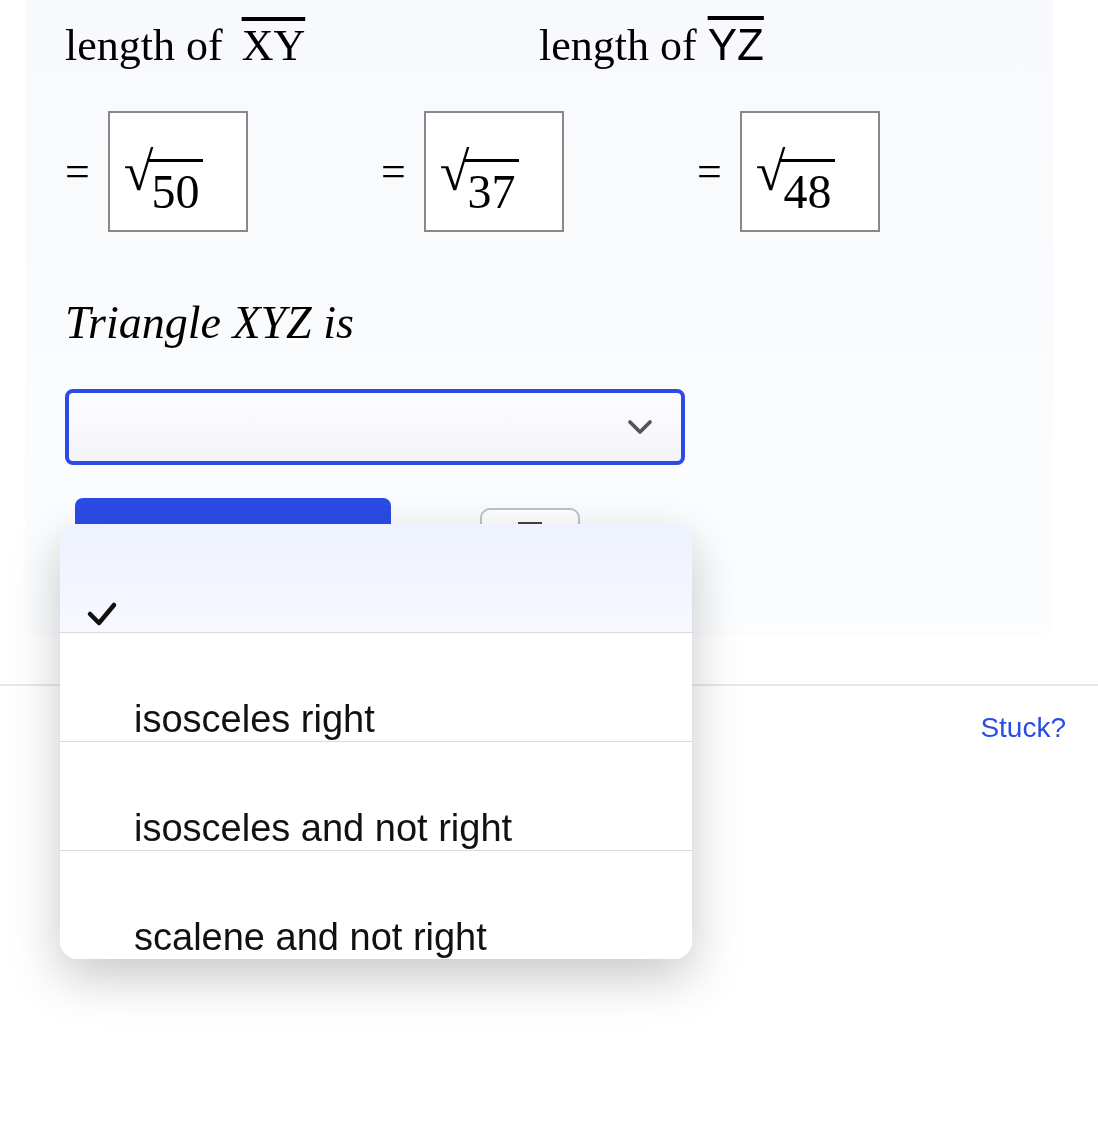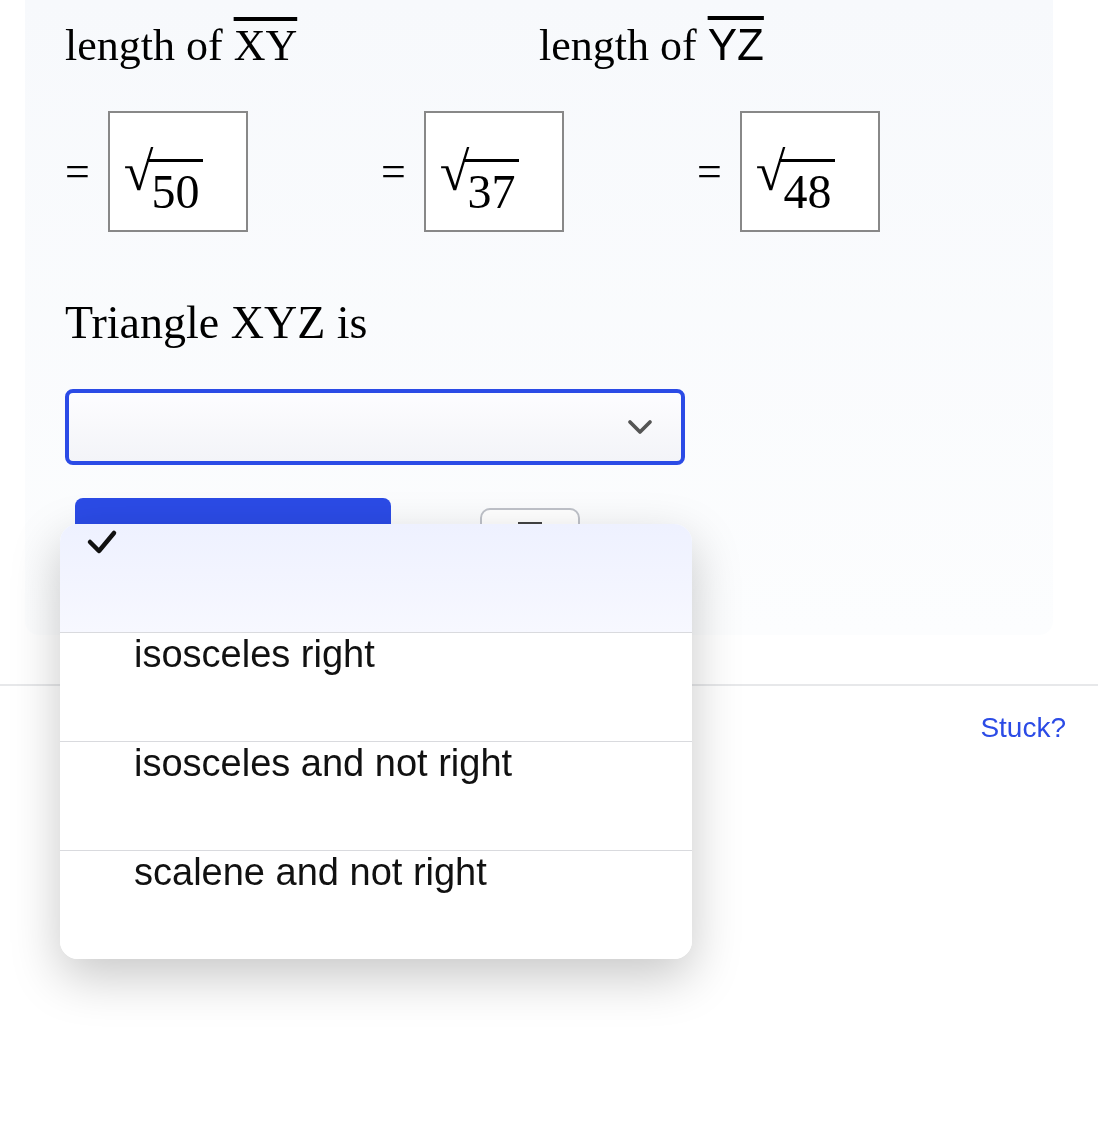--- a/index.html
+++ b/index.html
@@ -78,20 +78,21 @@
     line-height: 1;
     border-top: 3px solid #000;
     padding: 6px 4px 0 4px;
     margin-left:-8px;
     margin-top:32px;
   }
 
   .prompt {
     font-size: 46px;
     padding: 64px 40px 0 40px;
+    font-style: italic;
   }
 
   .select-wrap {
     position: relative;
     margin: 40px 40px 0 40px;
     width: 620px;
     height: 76px;
   }
   .select-box {
     width: 100%;
@@ -144,21 +145,21 @@
     border-radius: 18px;
     box-shadow: 0 18px 50px rgba(0,0,0,0.22);
     font-family: -apple-system, BlinkMacSystemFont, "Helvetica Neue", Arial, sans-serif;
     font-size: 38px;
     color: #111;
     overflow: hidden;
   }
   .dropdown .opt {
     height: 108px;
     display: flex;
-    align-items: flex-start;
+    align-items: flex-end;
     padding-left: 74px;
     border-bottom: 1px solid #d9dade;
     background: #fff;
   }
   .dropdown .opt:last-child { border-bottom: none; }
   .dropdown .opt.selected {
     background: linear-gradient(180deg,#eef1ff,#f7f8ff);
     position: relative;
   }
   .dropdown .checkmark {
@@ -191,21 +192,21 @@
 
 <div class="page">
   <div class="separator"></div>
 
   <div class="card">
 
     <div class="row-labels">
       <div class="label-cell">
         <span>length of</span>
         <span> </span>
-        <span class="overline" style="font-family:'Times New Roman',serif;">XY</span>
+        <span class="overline" style="font-family:'Times New Roman',serif;margin-left:8px;">XY</span>
       </div>
       <div class="label-cell">
         <span>length of</span>
         <span> </span>
         <span class="overline" style="font-family:Liberation Sans, sans-serif;">YZ</span>
       </div>
     </div>
 
     <div class="row-values">
       <div class="value-cell">

